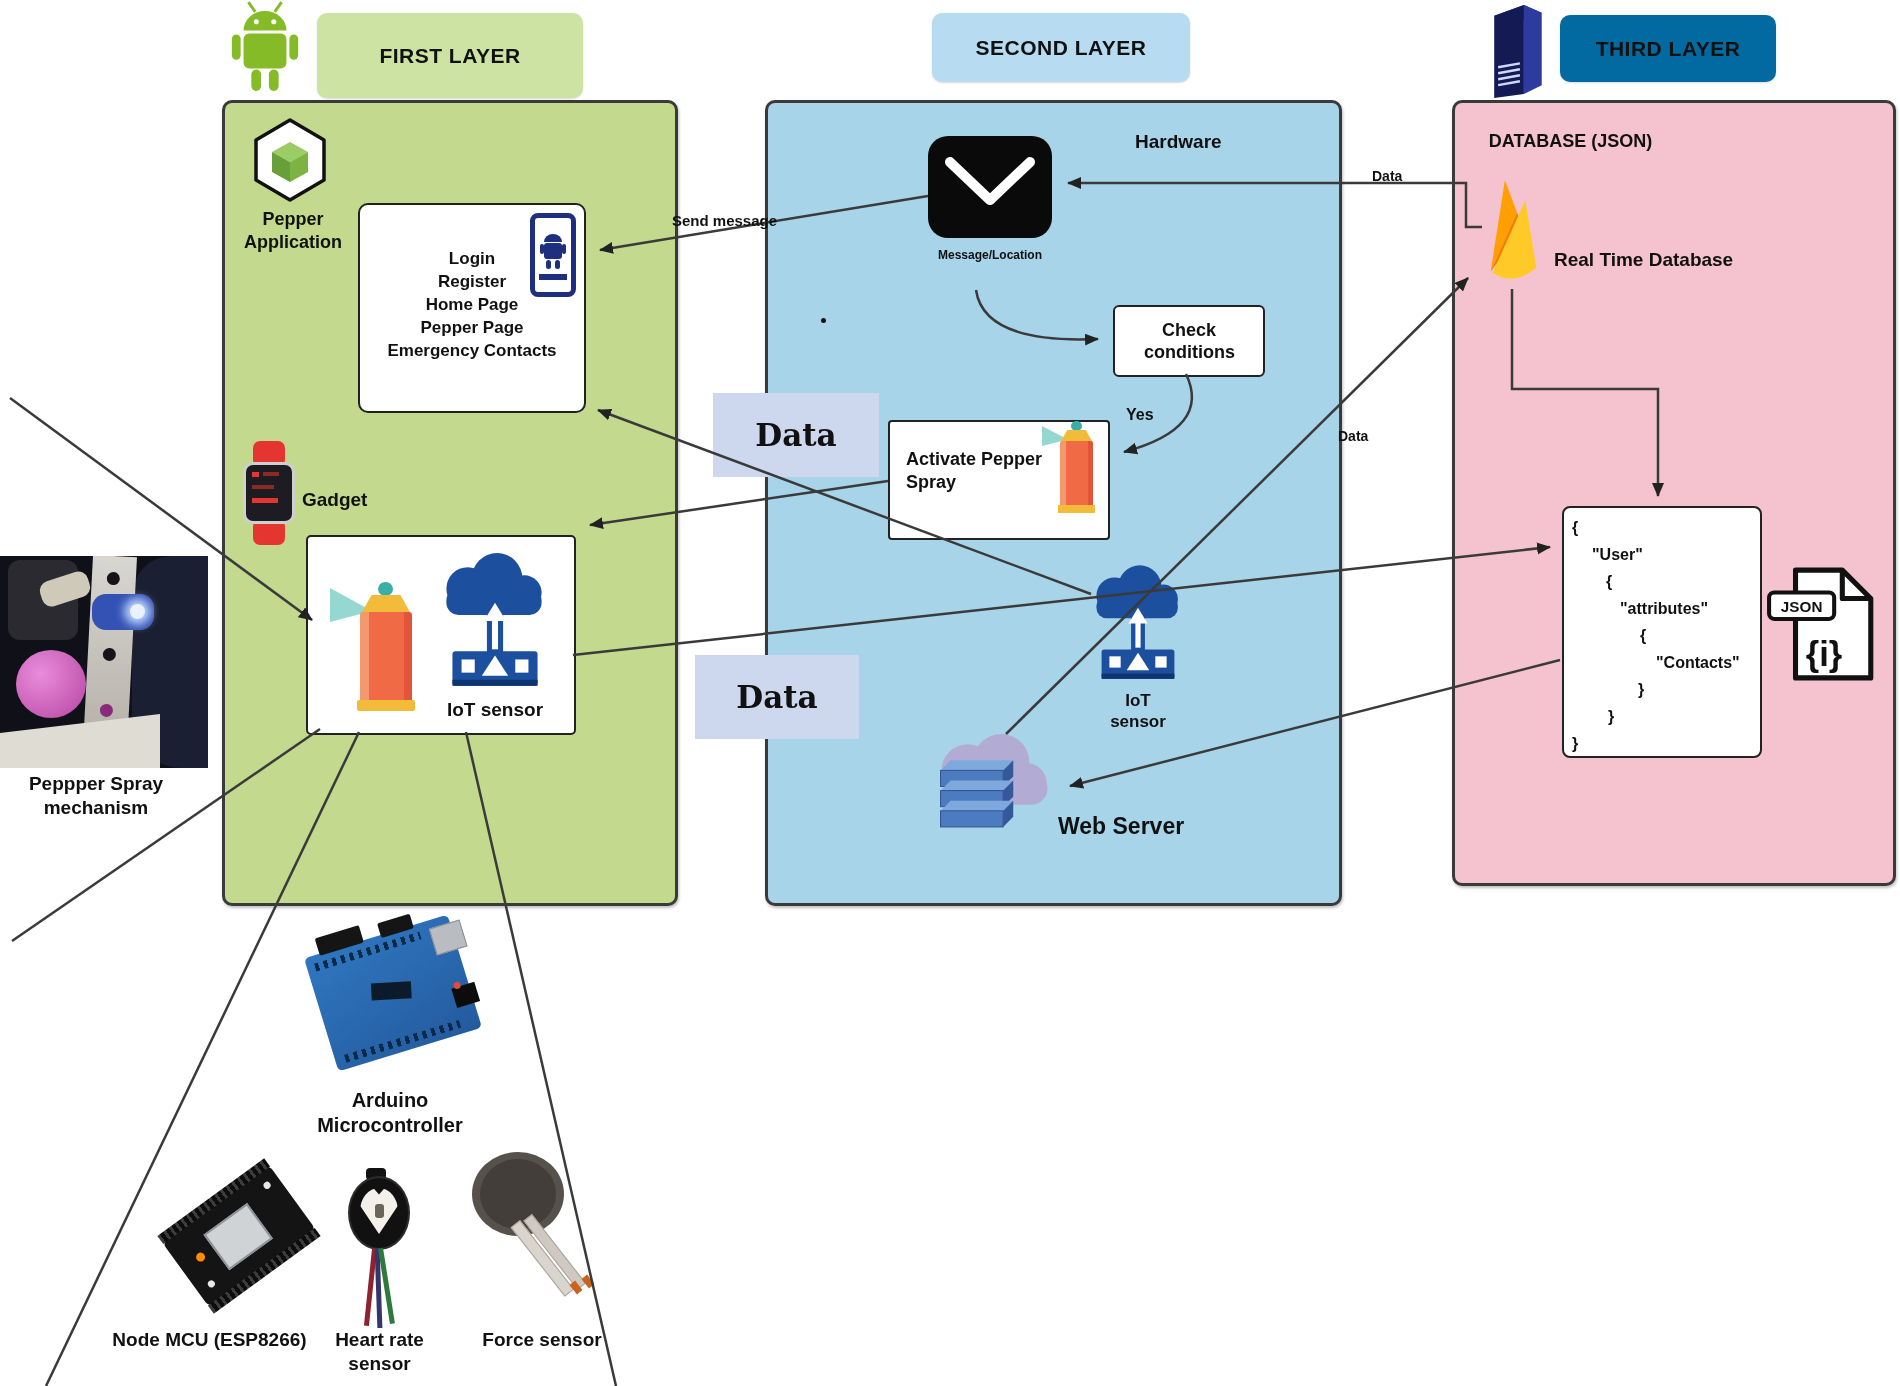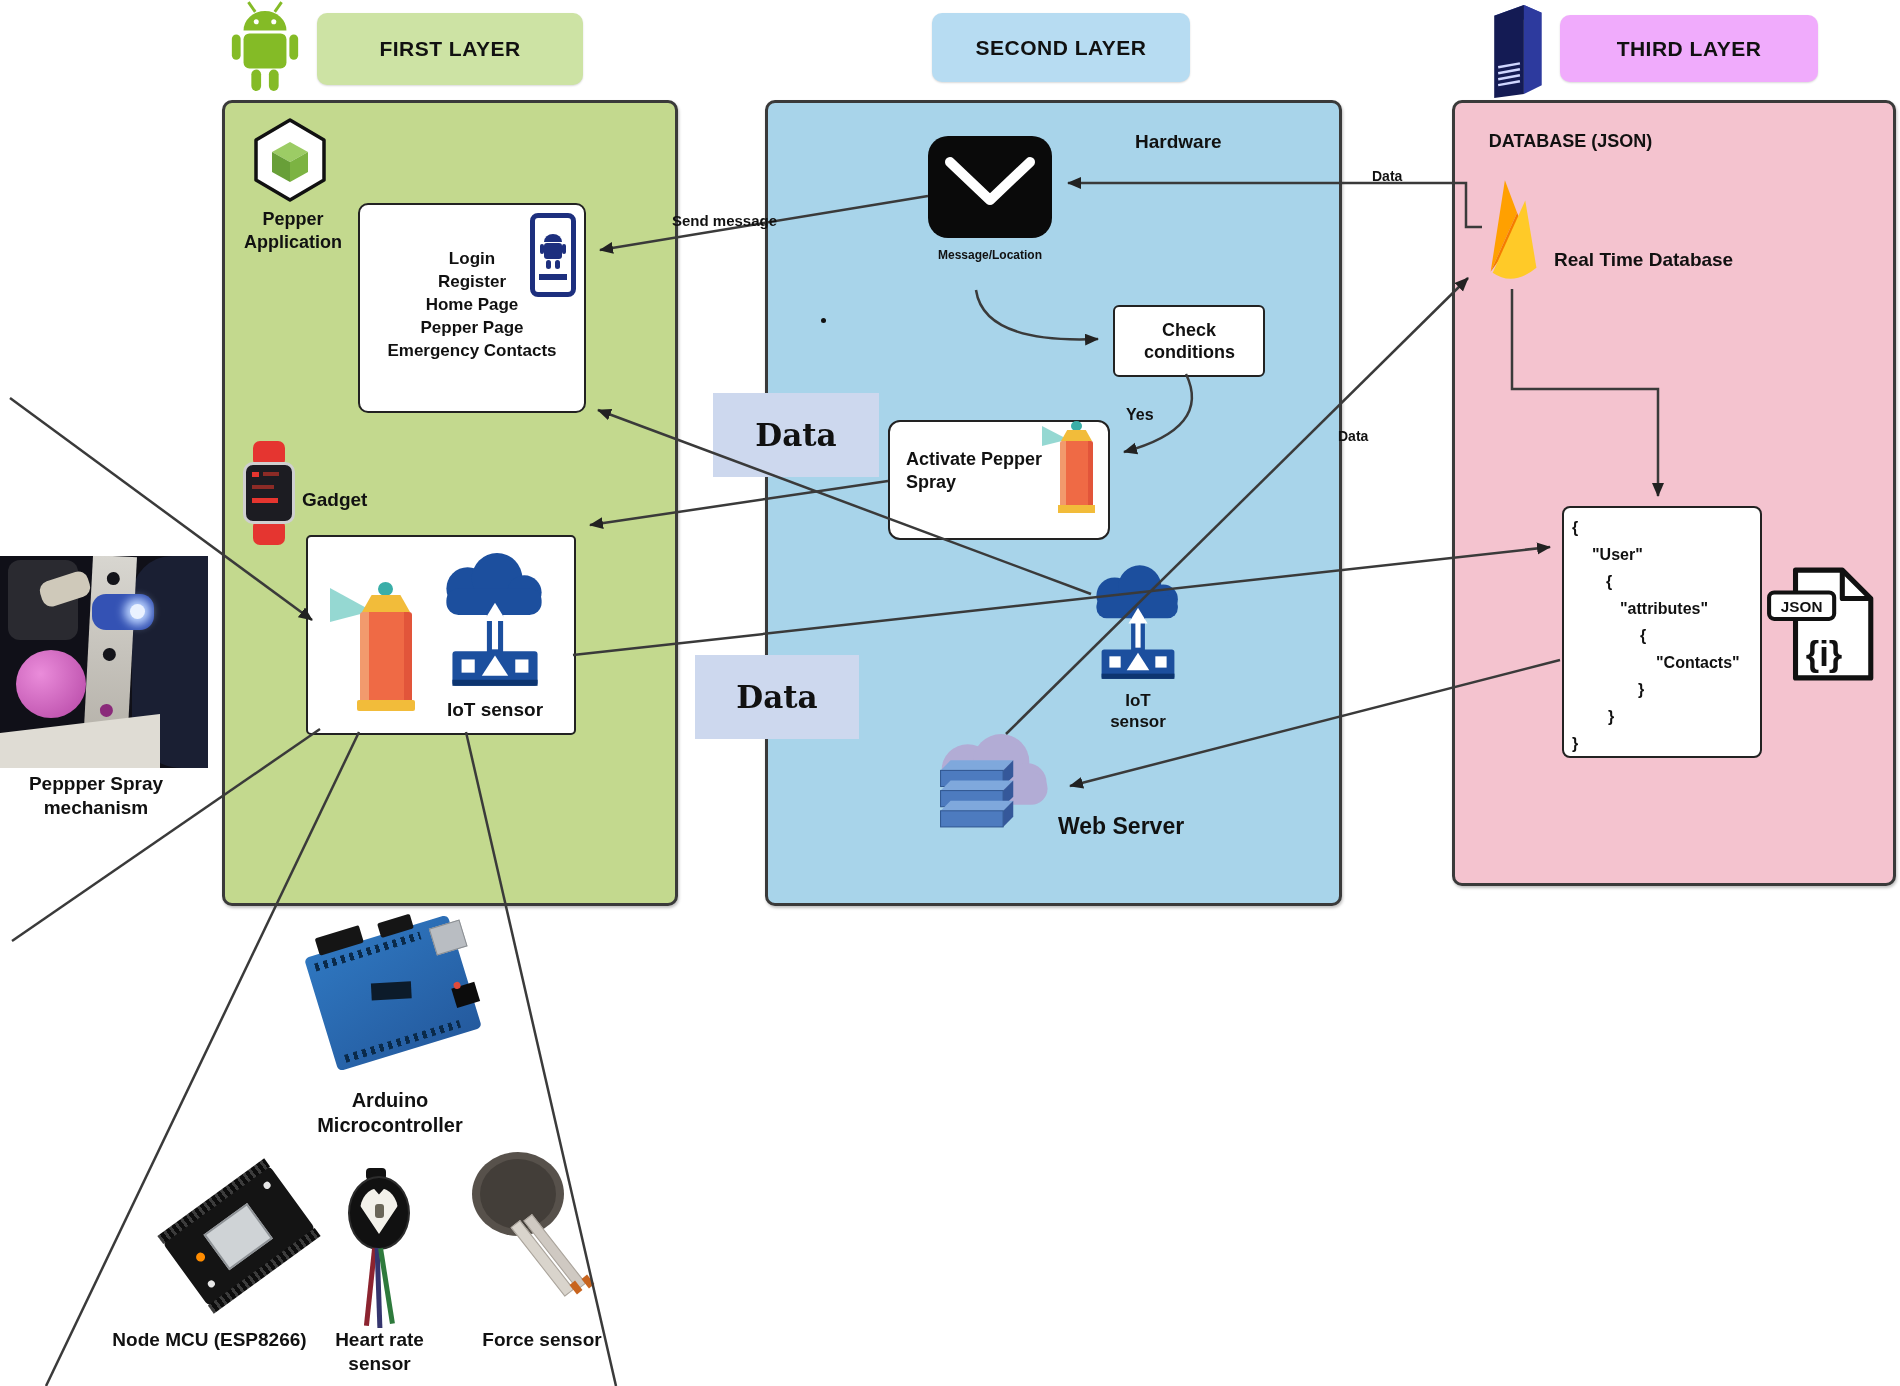--- a/index.html
+++ b/index.html
@@ -31,41 +31,41 @@
       <rect x="18" y="34" width="44" height="36" rx="6" stroke="none"></rect>
       <rect x="6" y="35" width="9" height="26" rx="4.5" stroke="none"></rect>
       <rect x="65" y="35" width="9" height="26" rx="4.5" stroke="none"></rect>
       <rect x="26" y="71" width="10" height="22" rx="5" stroke="none"></rect>
       <rect x="44" y="71" width="10" height="22" rx="5" stroke="none"></rect>
     </g>
     <circle cx="31" cy="22" r="2.6" fill="#fff"></circle>
       <circle cx="49" cy="22" r="2.6" fill="#fff"></circle>
   </svg>
 
-  <div class="badge" style="left:317px;top:13px;width:266px;height:72px;background:#cde3a4;">
+  <div class="badge" style="left:317px;top:13px;width:266px;height:85px;background:#cde3a4;">
     <span>FIRST LAYER</span>
   </div>
 
   <div class="badge" style="left:932px;top:13px;width:258px;height:69px;background:#b7dcf2;">
     <span>SECOND LAYER</span>
   </div>
 
   <svg class="abs" style="left:1478px;top:0;z-index:2" width="72" height="99" viewBox="0 0 72 100">
     <polygon points="16,16 46,5 64,13 34,24" fill="#3f51b5"></polygon>
     <polygon points="46,5 64,13 64,86 46,95" fill="#2d3a9e"></polygon>
     <polygon points="16,16 46,5 46,95 16,99" fill="#141b54"></polygon>
     <g stroke="#cfd6ff" stroke-width="2.5">
       <line x1="20" y1="68" x2="42" y2="64"></line>
         <line x1="20" y1="74" x2="42" y2="70"></line>
       <line x1="20" y1="80" x2="42" y2="76"></line>
         <line x1="20" y1="86" x2="42" y2="82"></line>
     </g>
   </svg>
 
-  <div class="badge" style="left:1560px;top:15px;width:258px;height:67px;background:#f0abfc;">
+  <div class="badge" style="left:1560px;top:15px;width:216px;height:67px;background:#0369a1;">
     <span>THIRD LAYER</span>
   </div>
 
   <div class="layer-box" style="left:222px;top:100px;width:450px;height:800px;background:#c3d98e;"></div>
   <div class="layer-box" style="left:765px;top:100px;width:571px;height:800px;background:#a8d4ea;"></div>
   <div class="layer-box" style="left:1452px;top:100px;width:438px;height:780px;background:#f4c3cf;"></div>
 
   <svg class="abs" style="left:248px;top:116px;z-index:2" width="84" height="88" viewBox="0 0 84 88">
     <polygon points="42,4 76,24 76,64 42,84 8,64 8,24" fill="#fff" stroke="#111" stroke-width="3.5" stroke-linejoin="round"></polygon>
     <polygon points="42,26 60,36 42,46 24,36" fill="#9ccc65"></polygon>
@@ -143,21 +143,21 @@
     </svg>
   </div>
   <div class="lbl ctr" style="left:895px;top:248px;width:190px;font-size:12px;">Message/Location</div>
 
   <div class="abs" style="left:821px;top:318px;width:5px;height:5px;border-radius:50%;background:#111;z-index:2;"></div>
 
   <div class="wbox ctr" style="left:1113px;top:305px;width:148px;height:68px;border-radius:6px;display:flex;align-items:center;justify-content:center;">
     <span class="lbl" style="position:static;font-size:18px;width:90px;">Check conditions</span>
   </div>
 
-  <div class="wbox" style="left:888px;top:420px;width:218px;height:116px;border-radius:12px;">
+  <div class="wbox" style="left:888px;top:420px;width:218px;height:116px;border-radius:4px;">
     <span class="lbl" style="left:16px;top:26px;width:150px;font-size:18px;">Activate Pepper Spray</span>
   </div>
 
   <div class="abs" style="left:1042px;top:420px;width:56px;height:100px;z-index:3;">
     <div class="abs" style="left:0;top:6px;width:26px;height:20px;background:#8fd6d0;opacity:.95;clip-path:polygon(100% 68%,0 0,0 100%);"></div>
     <div class="abs" style="left:29px;top:1px;width:11px;height:10px;border-radius:50%;background:#3aaea8;"></div>
     <div class="abs" style="left:19px;top:10px;width:31px;height:11px;background:#f2bc3a;clip-path:polygon(20% 0,80% 0,100% 100%,0 100%);"></div>
     <div class="abs" style="left:18px;top:21px;width:33px;height:66px;border-radius:2px;background:linear-gradient(90deg,#f29a6d 0 18%,#ef6a45 18% 85%,#e2553a 85%);"></div>
     <div class="abs" style="left:16px;top:85px;width:37px;height:8px;background:#f2bc3a;"></div>
   </div>

